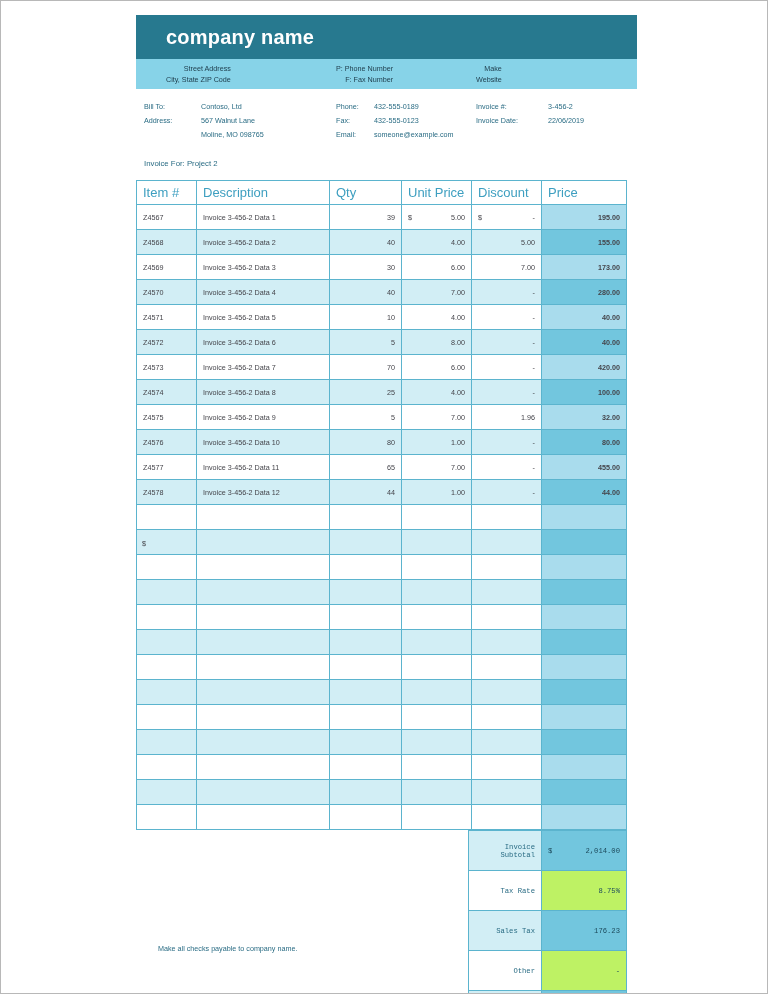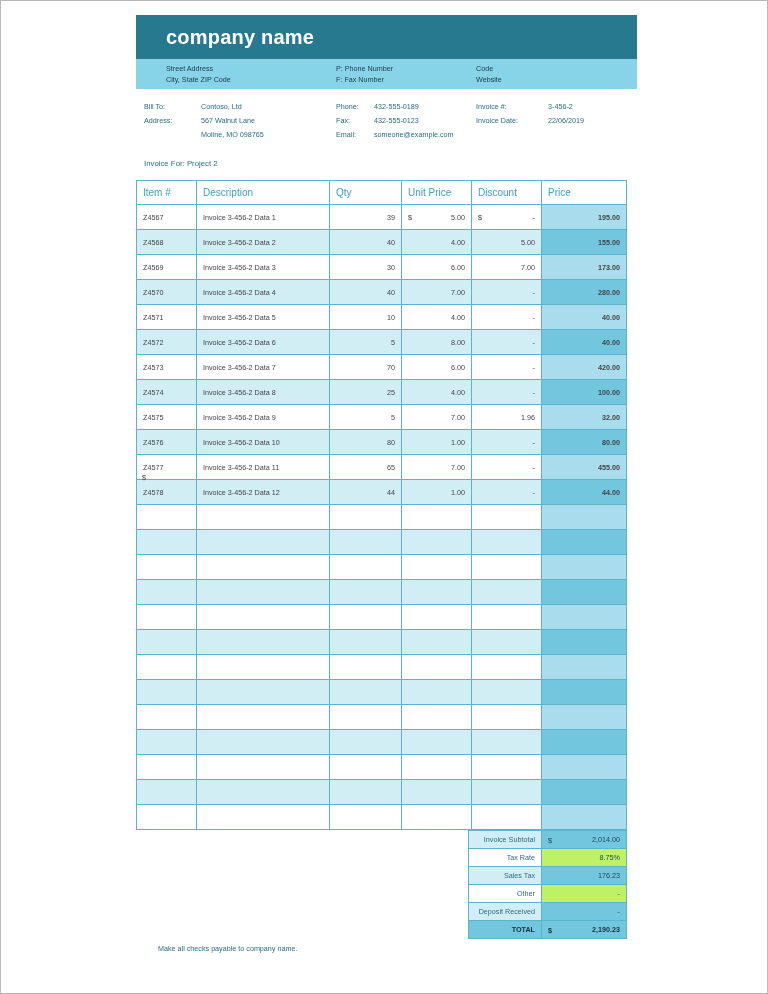--- a/index.html
+++ b/index.html
@@ -30,20 +30,21 @@
   .brand-title {
     color: #ffffff;
     font-size: 20px;
     font-weight: bold;
     letter-spacing: .2px;
   }
   .contact-band {
     background: #87d3e8;
     height: 30px;
     position: relative;
+    text-align: right;
   }
   .contact-col {
     position: absolute;
     top: 4px;
     font-size: 7.2px;
     color: #1d3b4a;
     line-height: 11px;
   }
   .cc1 { left: 30px; }
   .cc2 { left: 200px; }
@@ -92,21 +93,21 @@
     border: 1px solid #5bb4ce;
     height: 25px;
     font-size: 7.2px;
     padding: 0 6px;
     vertical-align: middle;
     color: #44444a;
   }
   table.items thead th {
     background: #ffffff;
     color: #3e9fc0;
-    font-size: 10px;
+    font-size: 13px;
     font-weight: normal;
     text-align: left;
     height: 24px;
     border-bottom: 1px solid #5bb4ce;
   }
   .c-item  { width: 60px; }
   .c-desc  { width: 133px; }
   .c-qty   { width: 72px; }
   .c-unit  { width: 70px; }
   .c-disc  { width: 70px; }
@@ -124,25 +125,26 @@
   td.price .cur { position: absolute; left: 6px; top: 50%; transform: translateY(-50%); font-weight: normal; }
 
   
   table.totals {
     width: 158px;
     margin-left: 332px;
     border-collapse: collapse;
     table-layout: fixed;
   }
   table.totals td {
-    height: 18px;
+    height: 40px;
     font-size: 7.2px;
     padding: 0 6px;
     border: 1px solid #5bb4ce;
     vertical-align: middle;
+    font-family: Liberation Mono, monospace;
   }
   td.tlabel { width: 73px; text-align: right; color: #2a6c84; }
   td.tvalue { width: 85px; text-align: right; position: relative; color: #1d4a5c; }
   td.tvalue .cur { position: absolute; left: 6px; top: 50%; transform: translateY(-50%); }
   tr.t-odd  td.tlabel { background: #d2eef5; }
   tr.t-odd  td.tvalue { background: #72c6de; }
   tr.t-even td.tlabel { background: #ffffff; }
   tr.t-even td.tvalue { background: #bef264; }
   tr.t-total td {
     background: #72c6de;
@@ -184,21 +186,21 @@
     <div class="contact-band">
       <div class="contact-col cc1">
         <div>Street Address</div>
         <div>City, State ZIP Code</div>
       </div>
       <div class="contact-col cc2">
         <div>P: Phone Number</div>
         <div>F: Fax Number</div>
       </div>
       <div class="contact-col cc3">
-        <div>Code</div>
+        <div>Make</div>
         <div>Website</div>
       </div>
     </div>
 
     <div class="billblock">
       <div class="bb-row bb-lab col-a-lab r0">Bill To:</div>
       <div class="bb-row bb-val col-a-val r0">Contoso, Ltd</div>
       <div class="bb-row bb-lab col-a-lab r1">Address:</div>
       <div class="bb-row bb-val col-a-val r1">567 Walnut Lane</div>
       <div class="bb-row bb-val col-a-val r2">Moline, MO 098765</div>

